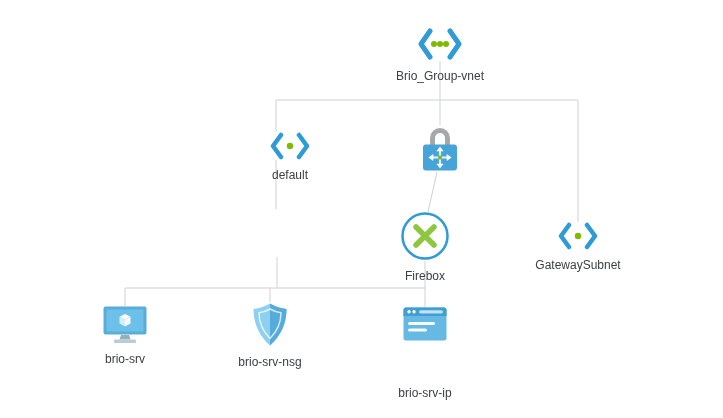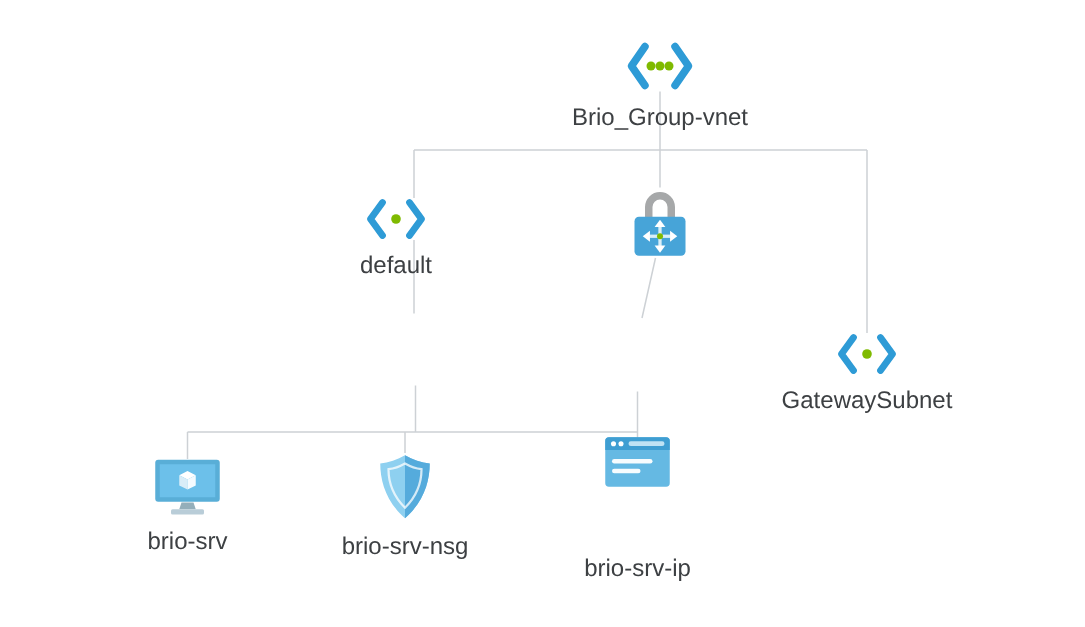--- a/index.html
+++ b/index.html
@@ -26,21 +26,21 @@
     position: absolute;
     width: 120px;
     display: flex;
     flex-direction: column;
     align-items: center;
     gap: 9px;
     cursor: pointer;
   }
   .node .icon { display: block; line-height: 0; }
   .node .label {
-    font-size: 16px;
+    font-size: 12px;
     color: #3d4043;
     line-height: 1.1;
     white-space: nowrap;
     text-align: left;
   }
 </style>
 </head>
 <body>
 
 <div class="canvas">
@@ -66,21 +66,21 @@
         <polyline points="14,4 5,17 14,30" fill="none" stroke="#2e9bd6" stroke-width="5" stroke-linecap="round" stroke-linejoin="round"></polyline>
         <polyline points="34,4 43,17 34,30" fill="none" stroke="#2e9bd6" stroke-width="5" stroke-linecap="round" stroke-linejoin="round"></polyline>
         <circle cx="18" cy="17" r="3" fill="#7fba00"></circle>
         <circle cx="24" cy="17" r="3" fill="#7fba00"></circle>
         <circle cx="30" cy="17" r="3" fill="#7fba00"></circle>
       </svg>
     </span>
     <span class="label">Brio_Group-vnet</span>
   </div>
 
-  <div class="node" style="left:204px; top:132px;">
+  <div class="node" style="left:230px; top:132px;">
     <span class="icon">
       <svg width="44" height="28" viewBox="0 0 44 28">
         <polyline points="13,3 5,14 13,25" fill="none" stroke="#2e9bd6" stroke-width="4.5" stroke-linecap="round" stroke-linejoin="round"></polyline>
         <polyline points="31,3 39,14 31,25" fill="none" stroke="#2e9bd6" stroke-width="4.5" stroke-linecap="round" stroke-linejoin="round"></polyline>
         <circle cx="22" cy="14" r="3.2" fill="#7fba00"></circle>
       </svg>
     </span>
     <span class="label">default</span>
   </div>
 
@@ -94,20 +94,29 @@
         <path d="M19 21.5 l3.6 4.8 h-7.2 z" fill="#ffffff"></path>
         <path d="M19 43.5 l3.6 -4.8 h-7.2 z" fill="#ffffff"></path>
         <path d="M7.5 32.5 l4.8 -3.6 v7.2 z" fill="#ffffff"></path>
         <path d="M30.5 32.5 l-4.8 -3.6 v7.2 z" fill="#ffffff"></path>
         <circle cx="19" cy="32.5" r="2" fill="#7fba00"></circle>
       </svg>
     </span>
   </div>
 
 
+  <div class="node" style="left:365px; top:211px;">
+    <span class="icon">
+      <svg width="50" height="50" viewBox="0 0 50 50">
+        <circle cx="25" cy="25" r="22.5" fill="#ffffff" stroke="#2e9bd6" stroke-width="2.5"></circle>
+        <path d="M16 16 L34 34 M34 16 L16 34" fill="none" stroke="#8dc63f" stroke-width="5.5" stroke-linecap="round"></path>
+      </svg>
+    </span>
+    <span class="label">Firebox</span>
+  </div>
 
   <div class="node" style="left:518px; top:222px;">
     <span class="icon">
       <svg width="44" height="28" viewBox="0 0 44 28">
         <polyline points="13,3 5,14 13,25" fill="none" stroke="#2e9bd6" stroke-width="4.5" stroke-linecap="round" stroke-linejoin="round"></polyline>
         <polyline points="31,3 39,14 31,25" fill="none" stroke="#2e9bd6" stroke-width="4.5" stroke-linecap="round" stroke-linejoin="round"></polyline>
         <circle cx="22" cy="14" r="3.2" fill="#7fba00"></circle>
       </svg>
     </span>
     <span class="label">GatewaySubnet</span>
@@ -132,21 +141,21 @@
     <span class="icon">
       <svg width="38" height="45" viewBox="0 0 38 45">
         <path d="M19 1.5 C14 4.5 8 6.5 2.5 7 C2.5 19 6.5 32.5 19 43.5 C31.5 32.5 35.5 19 35.5 7 C30 6.5 24 4.5 19 1.5 Z" fill="#8ed0f0"></path>
         <path d="M19 1.5 C24 4.5 30 6.5 35.5 7 C35.5 19 31.5 32.5 19 43.5 Z" fill="#55abdc"></path>
         <path d="M19 7 C15.5 9 11.5 10.4 8 10.8 C8 19.5 11 28.5 19 36.5 C27 28.5 30 19.5 30 10.8 C26.5 10.4 22.5 9 19 7 Z" fill="none" stroke="#ffffff" stroke-width="1.5" opacity="0.75"></path>
       </svg>
     </span>
     <span class="label">brio-srv-nsg</span>
   </div>
 
-  <div class="node" style="left:365px; top:291px;gap:46px;">
+  <div class="node" style="left:365px; top:307px;gap:46px;">
     <span class="icon">
       <svg width="44" height="34" viewBox="0 0 44 34">
         <rect x="0.5" y="0.5" width="43" height="33" rx="2.5" fill="#65b9e3"></rect>
         <path d="M0.5 9 V3 a2.5 2.5 0 0 1 2.5 -2.5 h38 a2.5 2.5 0 0 1 2.5 2.5 v6 Z" fill="#3f9ed2"></path>
         <circle cx="6" cy="4.8" r="1.7" fill="#ffffff"></circle>
         <circle cx="11" cy="4.8" r="1.7" fill="#ffffff"></circle>
         <rect x="16" y="3.2" width="24" height="3.2" rx="1.6" fill="#bfe2f4"></rect>
         <rect x="5" y="15" width="27" height="3" rx="1.5" fill="#ffffff" opacity="0.95"></rect>
         <rect x="5" y="21.5" width="19" height="3" rx="1.5" fill="#ffffff" opacity="0.95"></rect>
       </svg>

